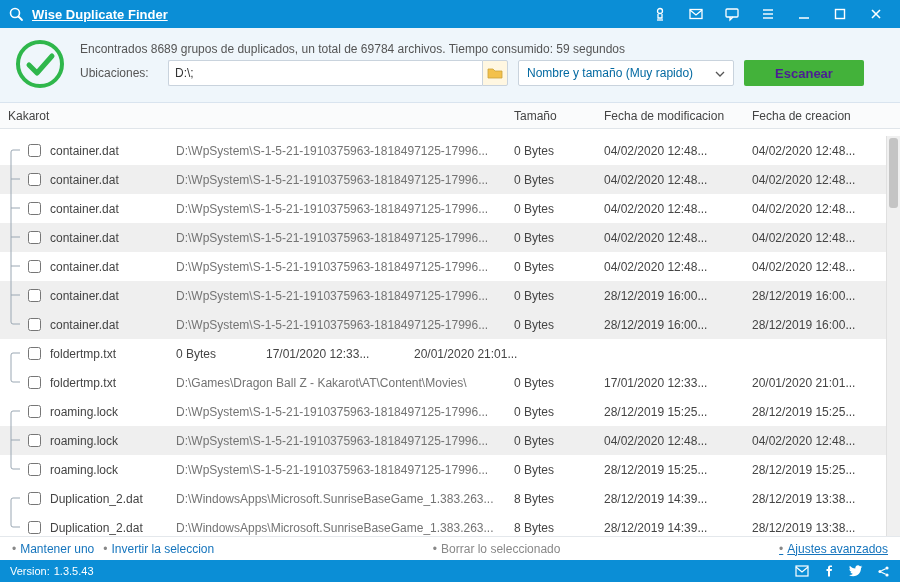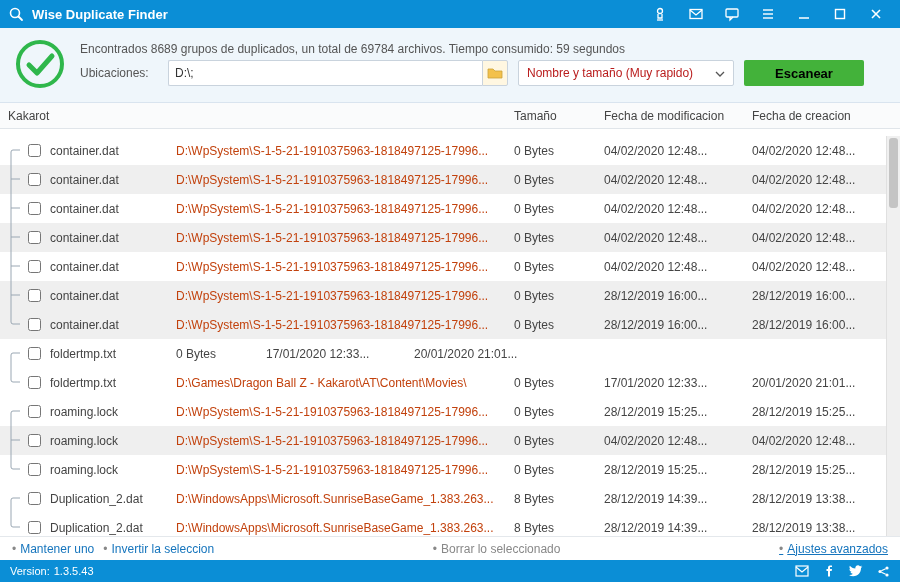--- a/index.html
+++ b/index.html
@@ -2,59 +2,59 @@
 <html><head>
 <meta charset="utf-8">
 <style>
   * { box-sizing: border-box; margin: 0; padding: 0; }
   html, body { width: 900px; height: 582px; font-family: "Segoe UI", Tahoma, Arial, sans-serif; font-size: 12px; color: #333; background:#fff; overflow:hidden; }
   .window { width: 900px; height: 582px; display:flex; flex-direction:column; }
 
   
   .titlebar { height: 28px; background:#0b8ed6; color:#fff; display:flex; align-items:center; padding:0 6px 0 8px; }
   .titlebar .app-logo { width:16px; height:16px; margin-right:8px; display:flex; align-items:center; justify-content:center; }
-  .titlebar .title { font-size:13px; font-weight:600; flex:0 0 auto; }
+  .titlebar .title { font-size:13px; font-weight:600; flex:0 0 auto;text-decoration:underline; }
   .titlebar .spacer { flex:1; }
   .titlebar .tb-icons { display:flex; gap:0; }
   .titlebar .tb-btn { width:36px; height:28px; display:flex; align-items:center; justify-content:center; cursor:pointer; }
   .titlebar .tb-btn svg { stroke:#fff; fill:none; }
 
   
   .scanbar { background:#eff6fb; padding:10px 14px 12px 14px; display:flex; align-items:center; gap:14px; border-bottom:1px solid #d9e4ef; }
   .scanbar .status-icon { width:52px; height:52px; flex:0 0 auto; }
   .scanbar .scan-right { flex:1; display:flex; flex-direction:column; gap:4px; }
   .scanbar .summary { color:#555; font-size:12px; }
   .scanbar .row2 { display:flex; align-items:center; gap:10px; }
   .scanbar .loc-label { color:#555; font-size:12px; min-width:78px; }
   .path-wrap { display:flex; align-items:center; flex:0 0 340px; }
   .path-input { flex:1; height:26px; border:1px solid #c9d3dd; background:#fff; padding:0 6px; font-size:12px; color:#333; border-right:none; border-radius:2px 0 0 2px; }
   .folder-btn { width:26px; height:26px; border:1px solid #c9d3dd; background:#fff7e1; display:flex; align-items:center; justify-content:center; cursor:pointer; border-radius:0 2px 2px 0; }
-  .mode-select { height:26px; border:1px solid #c9d3dd; background:#fff; padding:0 24px 0 8px; font-size:12px; color:#b91c1c; position:relative; display:flex; align-items:center; min-width:216px; cursor:pointer; border-radius:2px; }
+  .mode-select { height:26px; border:1px solid #c9d3dd; background:#fff; padding:0 24px 0 8px; font-size:12px; color:#0369a1; position:relative; display:flex; align-items:center; min-width:216px; cursor:pointer; border-radius:2px; }
   .mode-select .caret { position:absolute; right:8px; top:50%; transform:translateY(-50%); }
-  .scan-btn { height:26px; min-width:120px; background:#43b23a; color:#000000; border:none; font-size:13px; font-weight:600; cursor:pointer; border-radius:2px; padding:0 18px; }
+  .scan-btn { height:26px; min-width:120px; background:#43b23a; color:#4c1d95; border:none; font-size:13px; font-weight:600; cursor:pointer; border-radius:2px; padding:0 18px; }
 
   
   .thead { display:flex; align-items:center; height:26px; border-bottom:1px solid #e0e5ea; background:#fafbfc; font-size:12px; color:#444; padding-right:14px; }
   .col-name   { flex:0 0 168px; padding-left:8px; }
   .col-folder { flex:1 1 auto; padding-left:8px; }
   .col-size   { flex:0 0 90px;  padding-left:8px; }
   .col-mod    { flex:0 0 148px; padding-left:8px; }
   .col-create { flex:0 0 142px; padding-left:8px; }
   .thead > div { overflow:hidden; white-space:nowrap; text-overflow:ellipsis; }
 
   
   .tbody { flex:1; overflow:hidden; position:relative;margin-top:7px; }
   .rows-scroll { position:absolute; inset:0 14px 0 0; overflow:hidden; }
   .row { display:flex; align-items:center; height:29px; font-size:12px; color:#444; }
   .row.alt { background:#efefef; }
   .row .tree { flex:0 0 22px; display:flex; justify-content:center; align-items:center; position:relative; height:100%; }
   .row .cb { flex:0 0 24px; display:flex; justify-content:center; }
   .row .cb input { width:13px; height:13px; cursor:pointer; }
   .row .rn { flex:0 0 122px; padding-left:4px; overflow:hidden; white-space:nowrap; text-overflow:ellipsis; }
-  .row .rf { flex:1 1 auto; padding-left:8px; overflow:hidden; white-space:nowrap; text-overflow:ellipsis; color:#c2410c; }
+  .row .rf { flex:1 1 auto; padding-left:8px; overflow:hidden; white-space:nowrap; text-overflow:ellipsis; color:#737373; }
   .row .rs { flex:0 0 90px;  padding-left:8px; }
   .row .rm { flex:0 0 148px; padding-left:8px; overflow:hidden; white-space:nowrap; text-overflow:ellipsis; }
   .row .rc { flex:0 0 142px; padding-left:8px; overflow:hidden; white-space:nowrap; text-overflow:ellipsis; }
 
   .tree svg { position:absolute; top:0; left:0; }
 
   
   .vscroll { position:absolute; right:0; top:0; bottom:0; width:14px; background:#f0f0f0; border-left:1px solid #e0e0e0; }
   .vscroll .thumb { position:absolute; left:2px; right:2px; top:2px; height:70px; background:#c4c4c4; border-radius:3px; }
 

